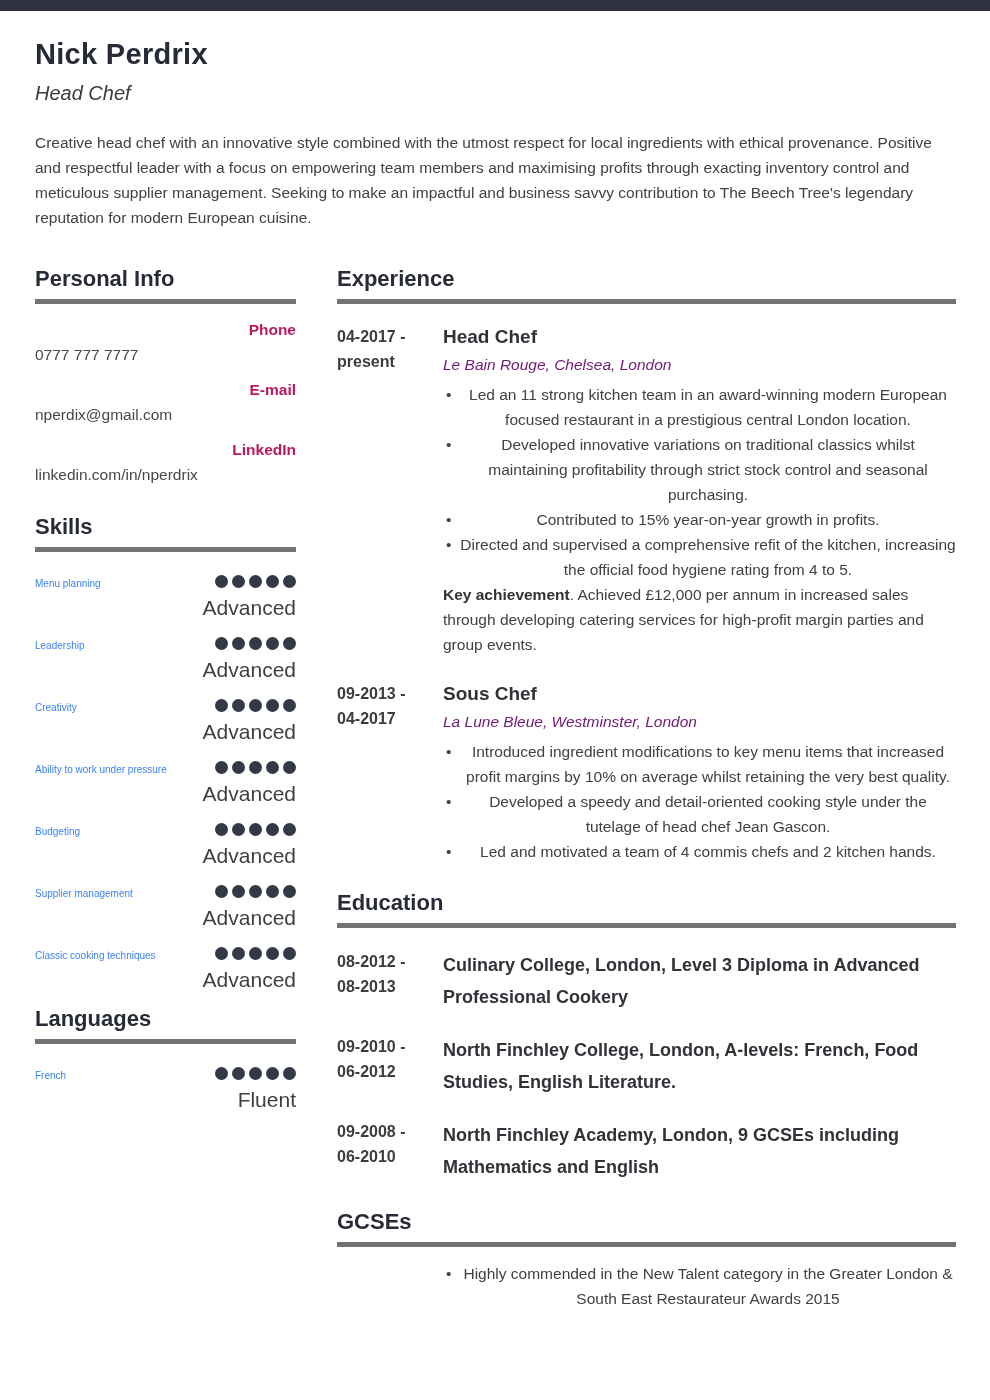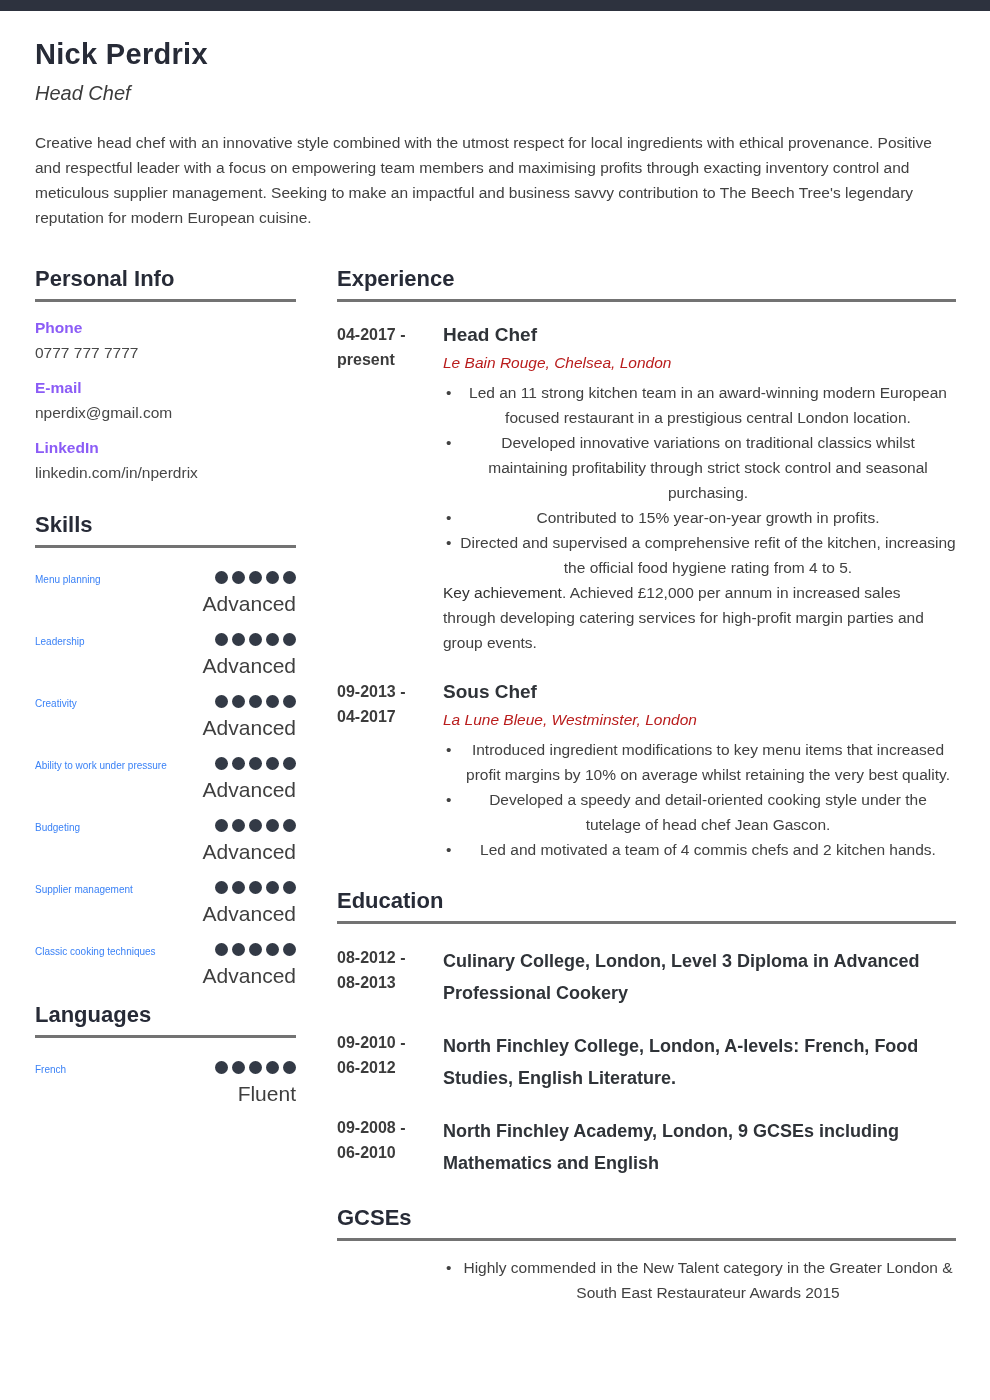--- a/index.html
+++ b/index.html
@@ -17,51 +17,51 @@
   .job-title { font-size: 20px; font-style: italic; color: #3c3c3c; margin-top: 11px; }
   .summary { font-size: 15.5px; line-height: 25px; color: #414141; margin-top: 25px; }
 
   
   .columns { display: flex; gap: 41px; margin-top: 36px; }
   .left-col { width: 261px; flex-shrink: 0; }
   .right-col { flex: 1; min-width: 0; }
 
   .section-heading {
     font-size: 22px; font-weight: bold; color: #272b37;
-    padding-bottom: 7px; border-bottom: 3px solid #737373;
+    padding-bottom: 7px; border-bottom: 5px solid #737373;
   }
   .mt-side { margin-top: 30px; }
   .mt-main { margin-top: 26px; }
 
   
   .pi-item { margin-top: 17px; }
-  .pi-label { font-weight: bold; font-size: 15.5px; color: #8b5cf6; }
+  .pi-label { font-weight: bold; font-size: 15.5px; color: #be185d; text-align: right; }
   .pi-value { font-size: 15.5px; color: #474747; margin-top: 7px; }
 
   
   .skills-list { margin-top: 19px; }
   .skill-item { margin-bottom: 13px; }
   .skill-row { display: flex; justify-content: space-between; align-items: flex-start; }
   .skill-name { font-size: 10px; color: #3b82f6; line-height: 25px; max-width: 160px; text-align: right; }
   .dots { display: flex; gap: 4px; padding-top: 4px; }
   .dot { width: 13px; height: 13px; border-radius: 50%; background: #333a46; }
   .skill-level { text-align: right; font-size: 21px; color: #3f3f3f; margin-top: 0; }
 
   
   .dated-row { display: grid; grid-template-columns: 106px 1fr; }
   .job { margin-top: 20px; }
   .job + .job { margin-top: 24px; }
   .dates { font-size: 16px; font-weight: bold; color: #3c3c3c; line-height: 25px; }
   .jc-title { font-size: 19px; font-weight: bold; color: #2f3338; line-height: 25px; }
-  .jc-company { font-size: 15.5px; font-style: italic; color: #b91c1c; margin-top: 7px; }
+  .jc-company { font-size: 15.5px; font-style: italic; color: #701a75; margin-top: 7px; }
   .bullets { list-style: none; margin-top: 8px; }
   .bullets li { position: relative; padding-left: 17px; font-size: 15.5px; line-height: 25px; color: #414141; text-align: center; }
   .bullets li::before { content: "\2022"; position: absolute; left: 3px; color: #414141; }
   .key-achievement { font-size: 15.5px; line-height: 25px; color: #414141; }
-  .key-achievement .ka-label { font-weight: normal; color: #323232; }
+  .key-achievement .ka-label { font-weight: bold; color: #323232; }
 
   
   .edu-item { margin-top: 21px; }
   .edu-title { font-size: 18px; font-weight: bold; color: #2f3338; line-height: 32px; }
 
   
   .awards-row { margin-top: 14px; }
 </style>
 </head>
 <body>

